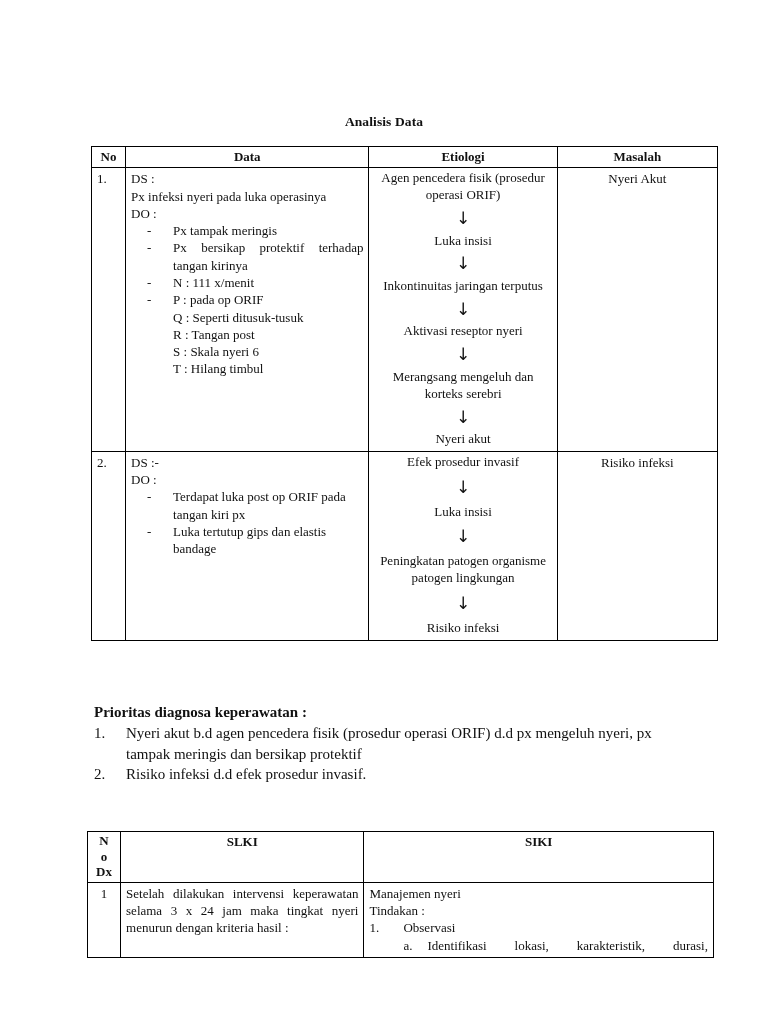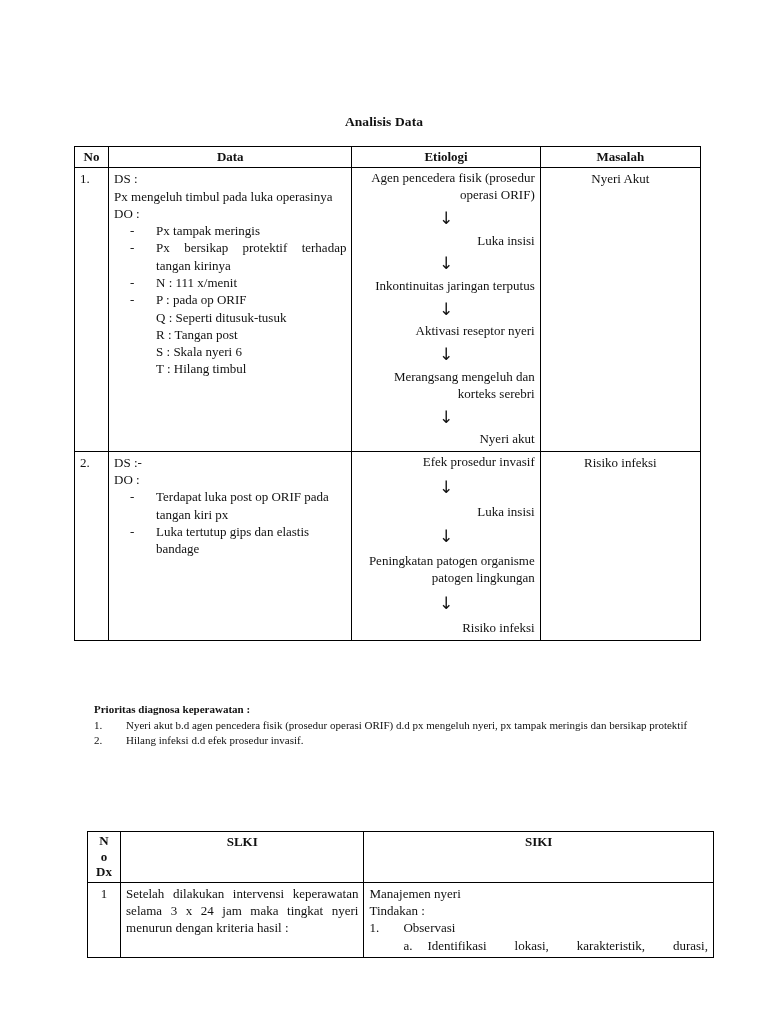--- a/index.html
+++ b/index.html
@@ -61,21 +61,21 @@
     font-size: 13px;
   }
   table.doc-table th {
     text-align: center;
     font-weight: bold;
     padding-top: 1px;
     padding-bottom: 2px;
   }
 
   #table-analisis {
-    left: 74px;
+    left: 91px;
     top: 120px;
     width: 627px;
   }
   #table-intervensi {
     left: 87px;
     top: 805px;
     width: 627px;
   }
 
   .col-no    { width: 34px;  text-align: left; }
@@ -116,40 +116,39 @@
   .sub-line {
     display: block;
     padding-left: 42px;
   }
 
   
   .flow { text-align: center; }
   .flow .node {
     display: block;
     line-height: 1.3;
-    text-align: right;
   }
   .flow .arrow {
     display: block;
     font-size: 17px;
     line-height: 1.5;
     margin: 2px 0 1px 0;
     font-family: "DejaVu Sans", sans-serif;
   }
   .flow .arrow.tall {
     line-height: 1.75;
   }
 
   
   #prioritas-block {
     position: absolute;
     left: 94px;
     top: 676px;
     width: 600px;
-    font-size: 11px;
+    font-size: 15px;
     line-height: 1.35;
   }
   #prioritas-heading {
     font-weight: bold;
     display: block;
     margin-bottom: 1px;
   }
   ol.num-list {
     list-style: none;
     margin: 0;
@@ -235,21 +234,21 @@
           <th>Masalah</th>
         </tr>
       </thead>
       <tbody>
 
         <tr>
           <td class="cell-no">1.</td>
 
           <td>
             <span class="plain-line">DS :</span>
-            <span class="plain-line">Px mengeluh timbul pada luka operasinya</span>
+            <span class="plain-line">Px infeksi nyeri pada luka operasinya</span>
             <span class="plain-line">DO :</span>
             <ul class="dash-list">
               <li>Px tampak meringis</li>
               <li class="justified">Px bersikap protektif terhadap tangan kirinya</li>
               <li>N : 111 x/menit</li>
               <li>P : pada op ORIF</li>
             </ul>
             <span class="sub-line">Q : Seperti ditusuk-tusuk</span>
             <span class="sub-line">R : Tangan post</span>
             <span class="sub-line">S : Skala nyeri 6</span>
@@ -302,21 +301,21 @@
 
     <div id="prioritas-block">
       <span id="prioritas-heading">Prioritas diagnosa keperawatan :</span>
       <ol class="num-list">
         <li>
           <span class="num">1.</span>
           <span class="justify-block">Nyeri akut b.d agen pencedera fisik (prosedur operasi ORIF) d.d px mengeluh nyeri, px tampak meringis dan bersikap protektif</span>
         </li>
         <li>
           <span class="num">2.</span>
-          <span>Hilang infeksi d.d efek prosedur invasif.</span>
+          <span>Risiko infeksi d.d efek prosedur invasif.</span>
         </li>
       </ol>
     </div>
 
 
     <table class="doc-table" id="table-intervensi">
       <colgroup>
         <col class="col-nodx">
           <col class="col-slki">
           <col class="col-siki">

